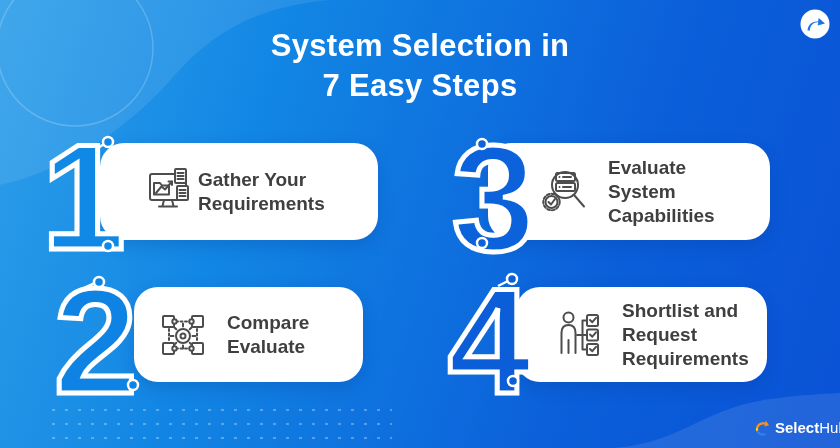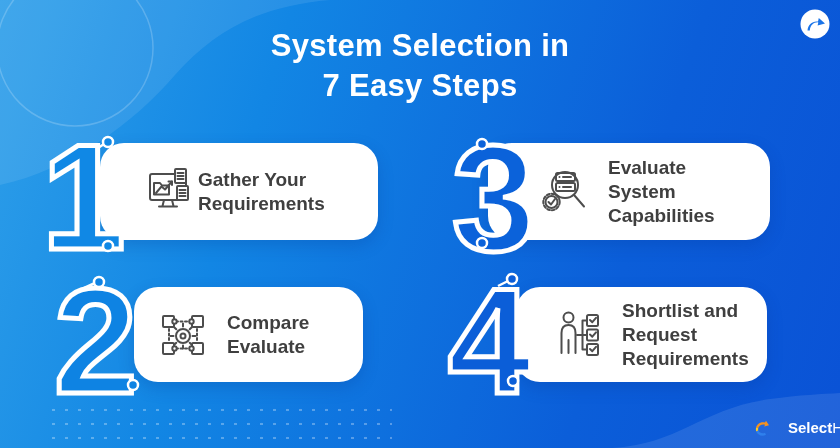--- a/index.html
+++ b/index.html
@@ -38,21 +38,21 @@
   .digit{
     font-family:"Liberation Sans", sans-serif; font-weight:bold; font-size:150px;
     stroke:#ffffff; stroke-width:5px;
   }
   .node{stroke:#ffffff; stroke-width:2.5px;}
   .conn{stroke:#ffffff; stroke-width:2.5px; fill:none;}
   .logo{
     position:absolute; left:754px; top:419px; display:flex; align-items:center; gap:5px;
     color:#ffffff; font-size:15px;
   }
-  .logo .bold{font-weight:bold;margin-left:13px;}
+  .logo .bold{font-weight:bold;}
   .logo .light{font-weight:normal;}
   .badge{position:absolute; left:800px; top:9px; width:30px; height:30px;}
 </style>
 </head>
 <body>
 
 <div class="stage">
 
   <svg class="decor" width="840" height="448" viewBox="0 0 840 448">
     <path d="M0,0 L330,0 C260,6 215,30 175,75 C135,122 70,170 0,185 Z" fill="rgba(255,255,255,0.09)"></path>

